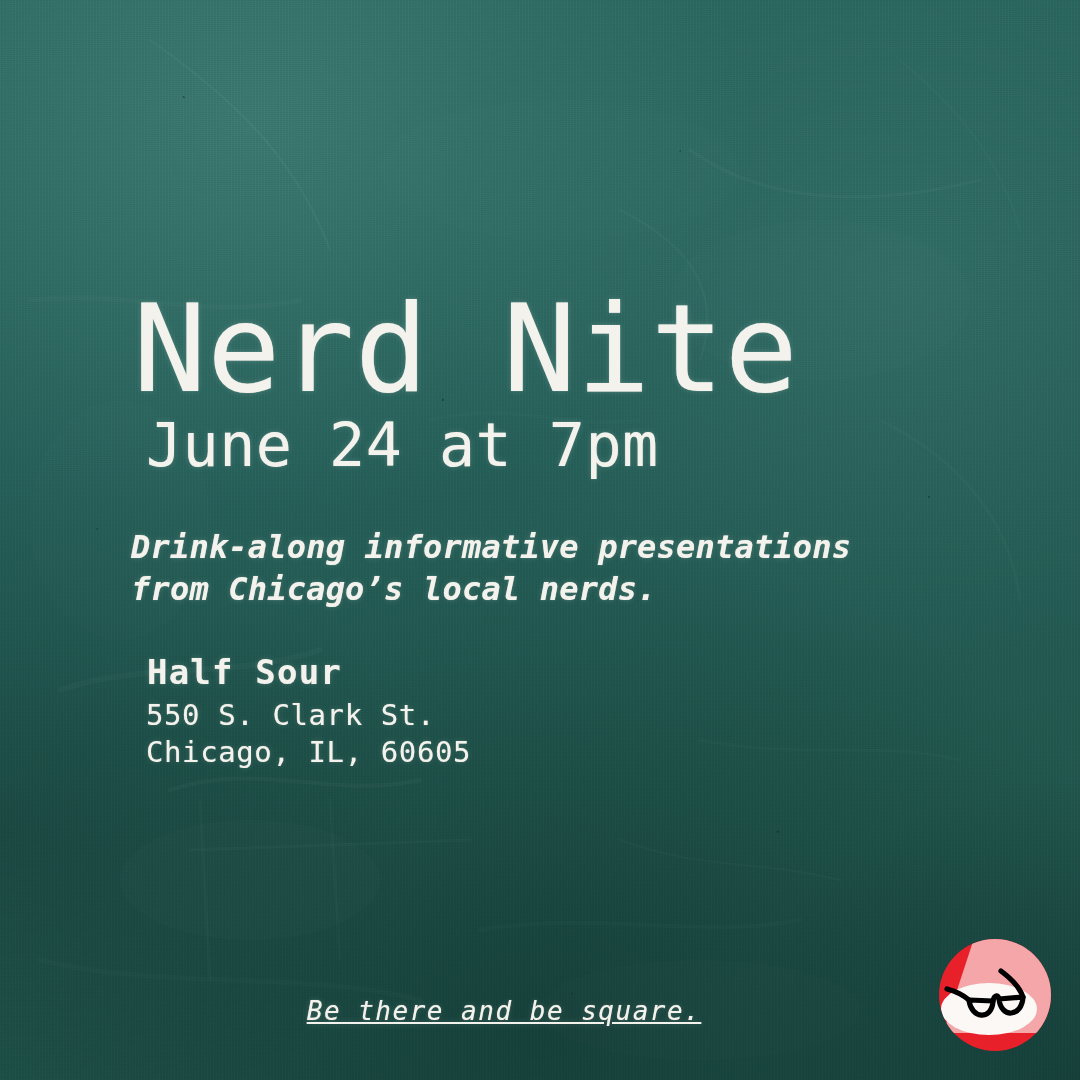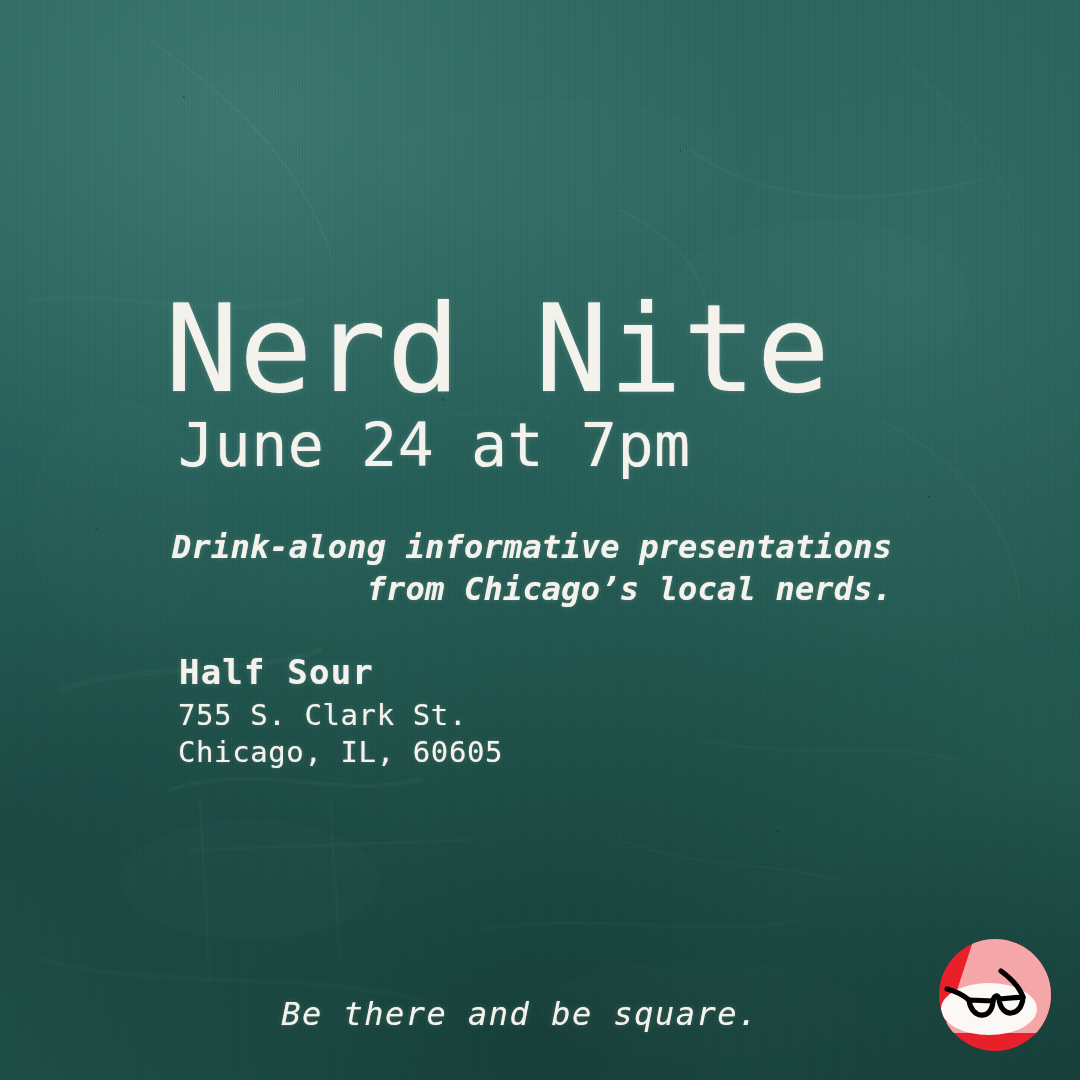--- a/index.html
+++ b/index.html
@@ -61,21 +61,20 @@
   .smudges{
     position:absolute; inset:0;
     z-index:2; pointer-events:none;
     opacity:.5;
   }
 
   
   .content{
     position:absolute; inset:0;
     z-index:5;
-    margin-left:32px;
   }
 
   .chalk{
     color:#f4f2ec;
     text-shadow:
       0 0 1px rgba(244,242,236,.55),
       0 0 6px rgba(220,235,230,.18);
   }
 
   .title{
@@ -93,28 +92,27 @@
     left:146px; top:415px;
     font-size:60px;
     line-height:1;
     font-weight:300;
     letter-spacing:.5px;
     white-space:nowrap;
   }
 
   .blurb{
     position:absolute;
-    left:140px; top:526px;
+    left:131px; top:526px;
     font-size:32px;
     line-height:1.32;
     font-weight:700;
     font-style:italic;
     letter-spacing:.2px;
     white-space:pre;
-    text-align:right;
   }
 
   .venue-name{
     position:absolute;
     left:147px; top:655px;
     font-size:34px;
     line-height:1;
     font-weight:700;
     letter-spacing:1.2px;
     white-space:nowrap;
@@ -128,27 +126,28 @@
     line-height:1.28;
     font-weight:400;
     letter-spacing:.6px;
     white-space:pre;
   }
 
   .tagline{
     position:absolute;
     left:0; right:0; top:998px;
     text-align:center;
-    font-size:32px;
+    font-size:26px;
     line-height:1;
     font-weight:300;
     font-style:italic;
     letter-spacing:1.5px;
     white-space:nowrap;
     padding-right:72px;
+    text-decoration:underline;
   }
 
   
   .logo{
     position:absolute;
     left:937px; top:937px;
     width:116px; height:116px;
     z-index:6;
   }
   .logo svg{ display:block; width:116px; height:116px; }
@@ -190,21 +189,21 @@
 
     <div class="title chalk">Nerd Nite</div>
 
     <div class="subtitle chalk">June 24 at 7pm</div>
 
     <div class="blurb chalk">Drink-along informative presentations
 from Chicago’s local nerds.</div>
 
     <div class="venue-name chalk">Half Sour</div>
 
-    <div class="venue-address chalk">755 S. Clark St.
+    <div class="venue-address chalk">550 S. Clark St.
 Chicago, IL, 60605</div>
 
     <div class="tagline chalk">Be there and be square.</div>
 
   </div>
 
   <div class="logo">
     <svg viewBox="0 0 116 116" aria-hidden="true">
       <defs>
         <clipPath id="logoCircleClip">

